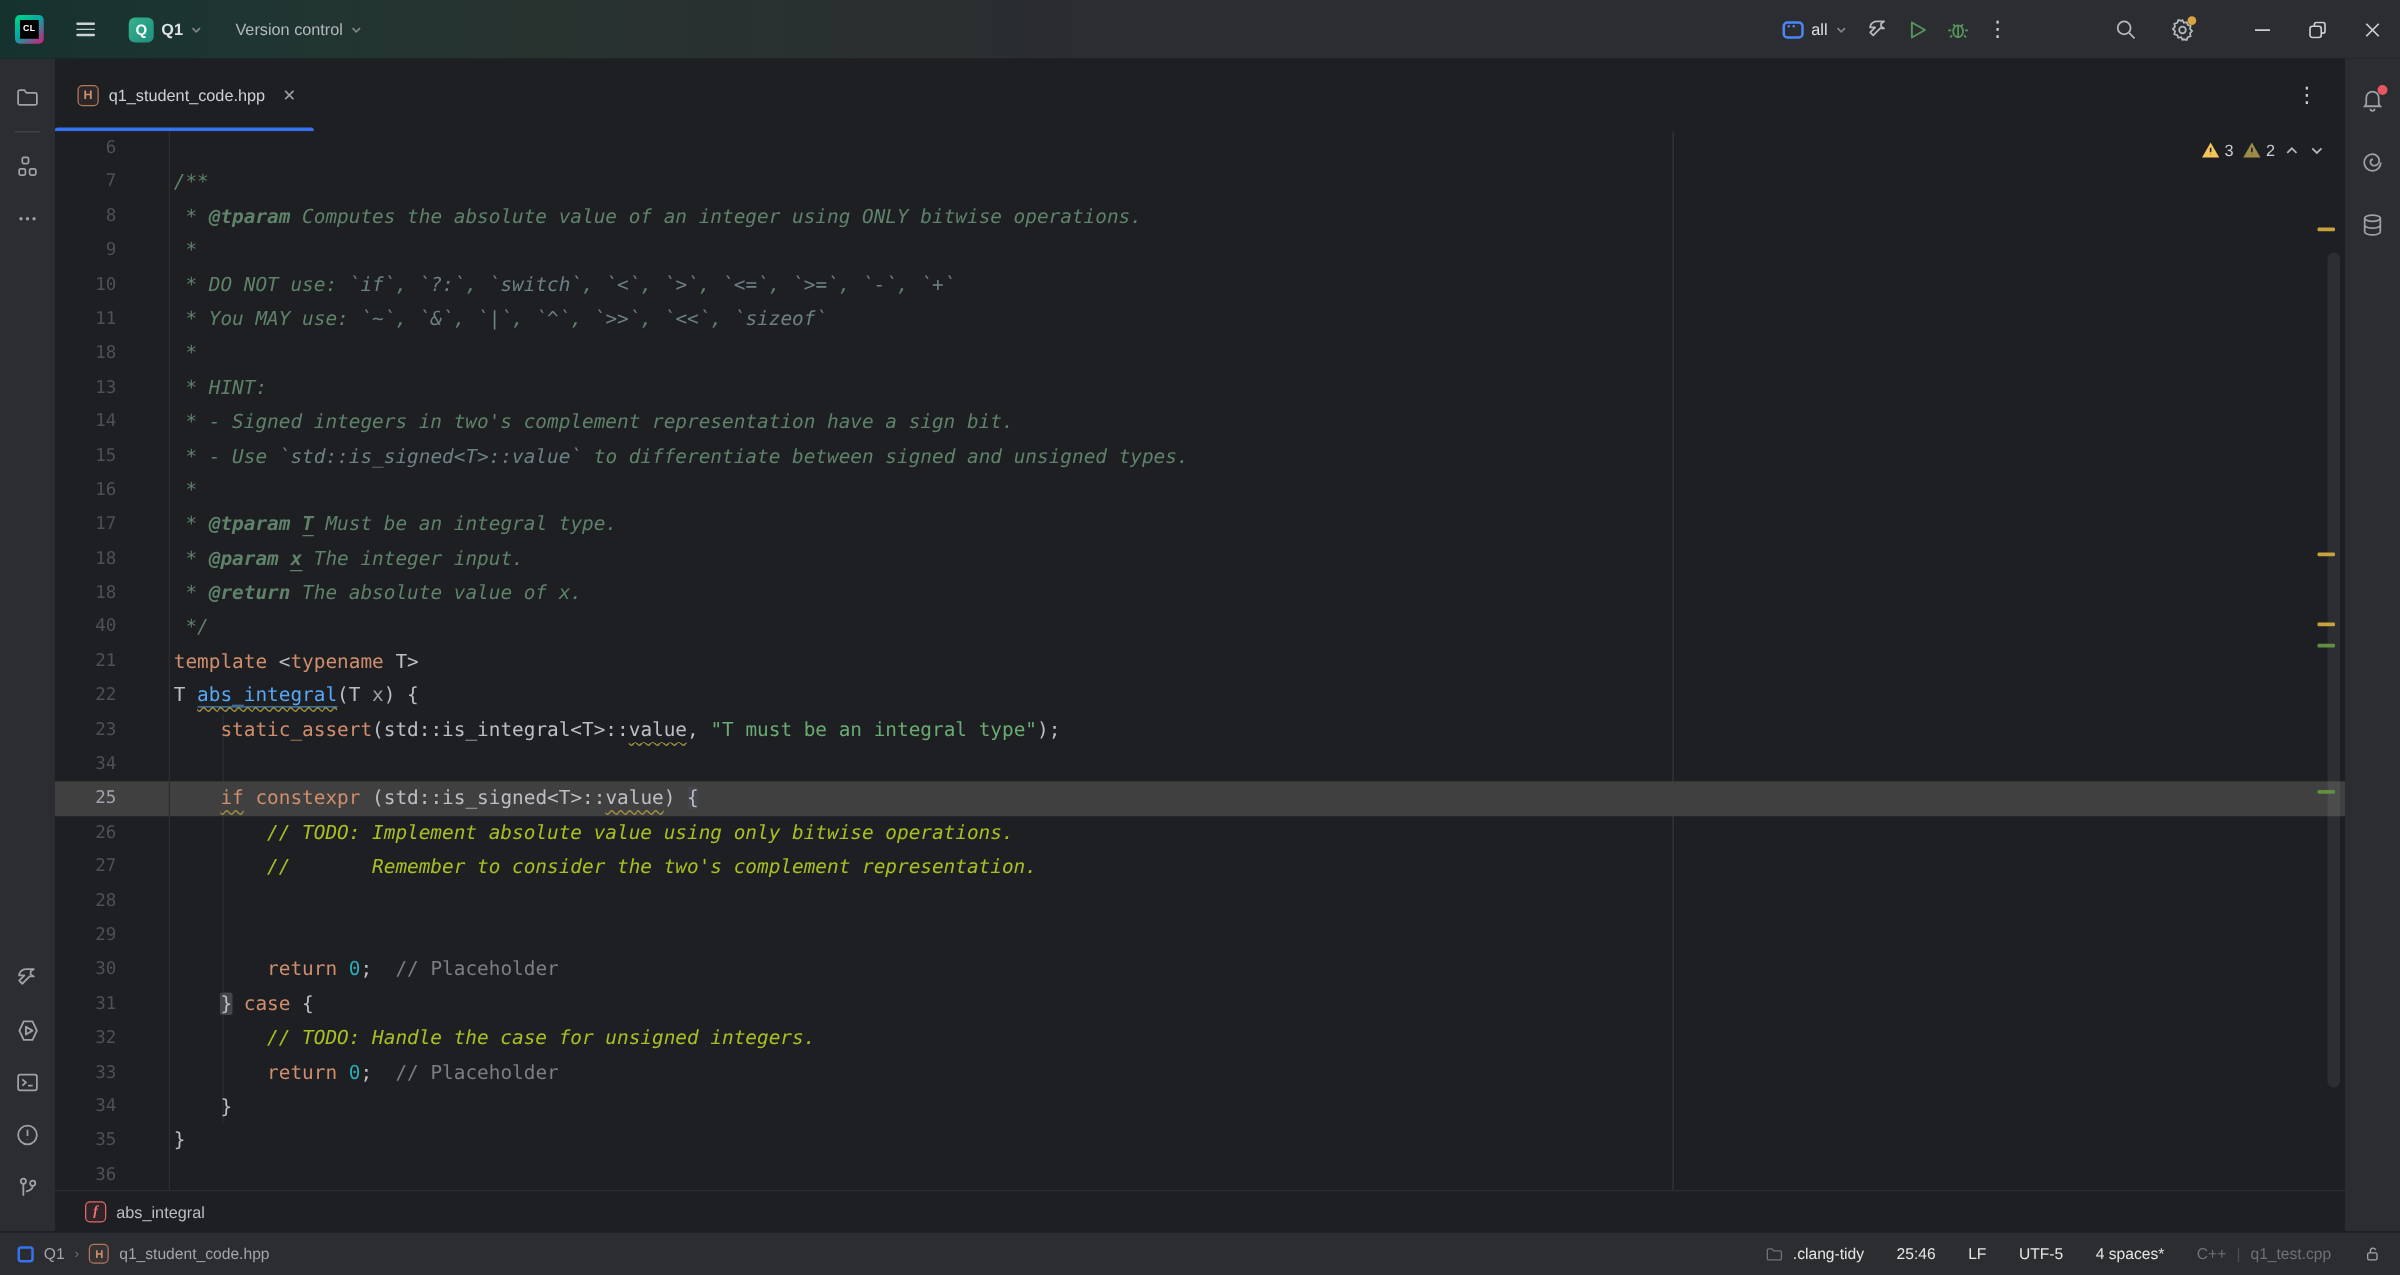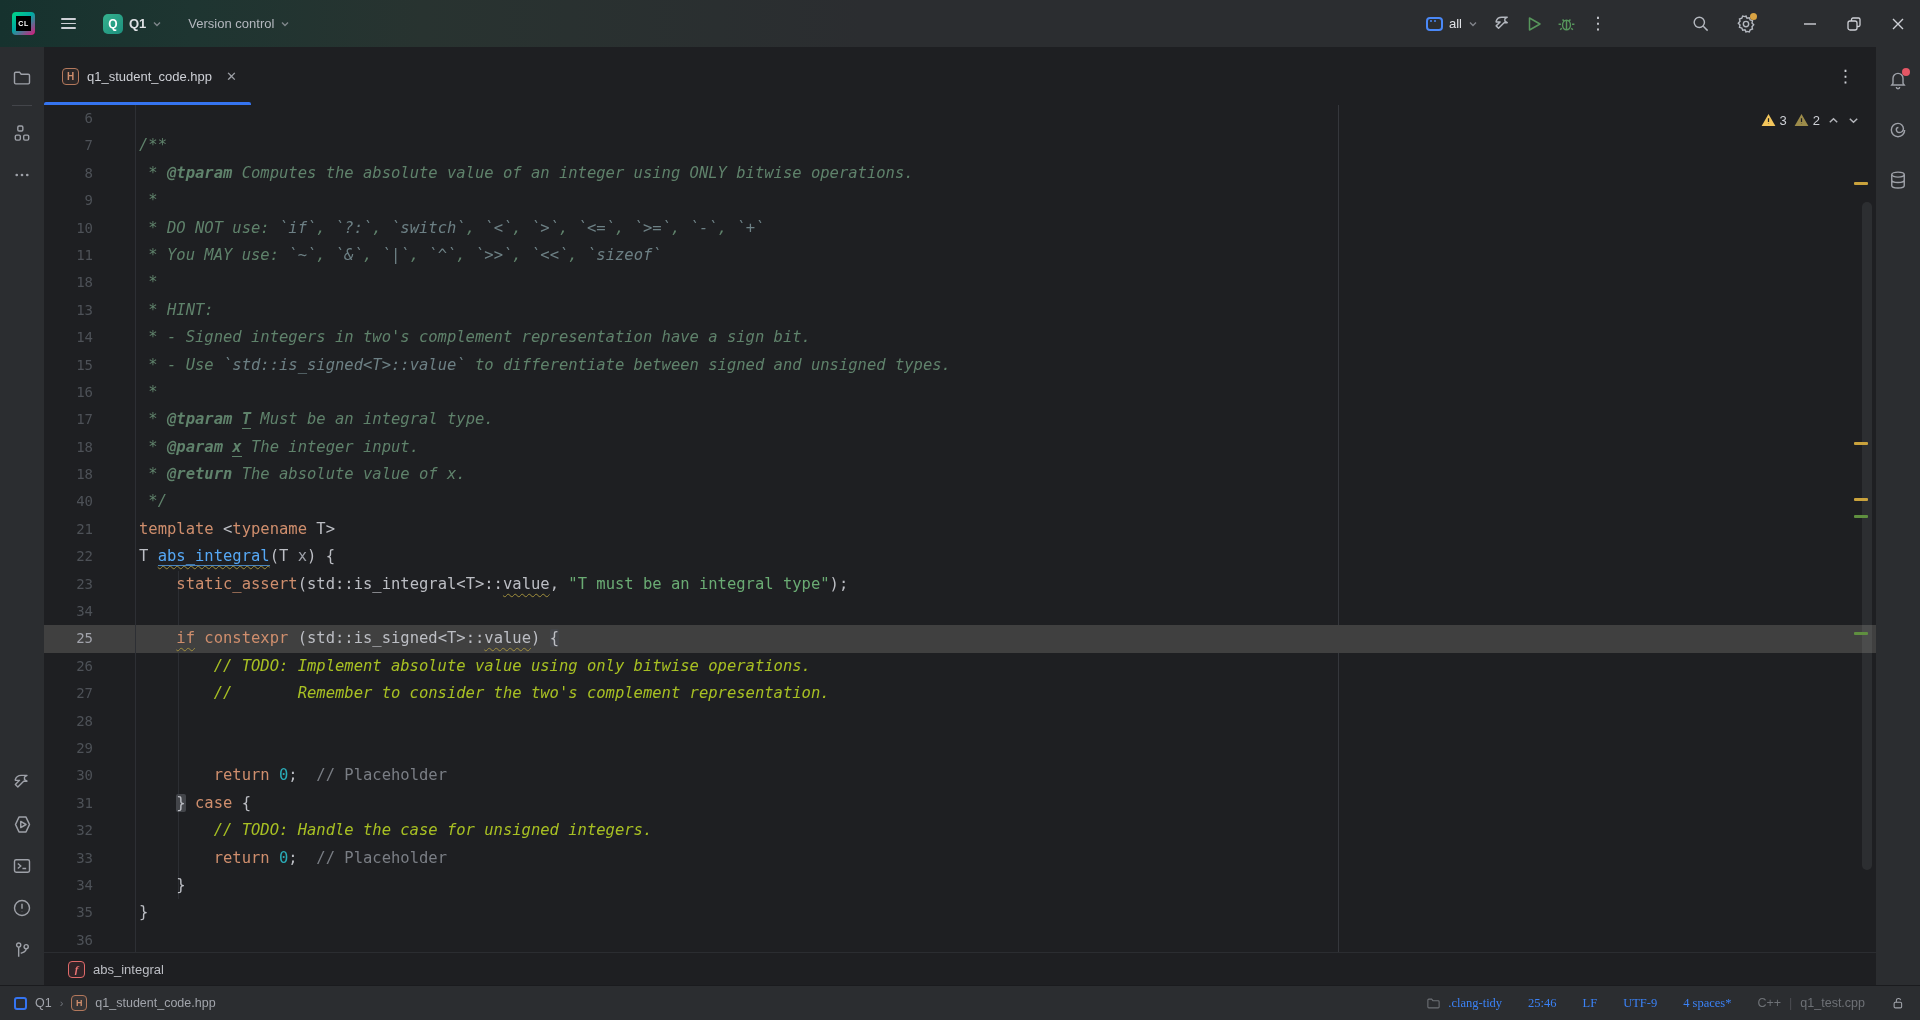--- a/index.html
+++ b/index.html
@@ -103,21 +103,21 @@
     display:flex; align-items:center; justify-content:center; background:rgba(229,87,101,.10); }
 
   
   .statusbar { height:35px; flex:0 0 35px; background:#2b2d30; border-top:1px solid #1a1b1e;
     display:flex; align-items:center; padding:0 14px 0 14px; font-size:12.5px; color:#a1a4ab; }
   .sb-left { display:flex; align-items:center; gap:8px; }
   .sb-cmake-icon { width:13px; height:13px; border:2px solid #3574f0; border-radius:3px; }
   .sb-sep { color:#6f737a; font-size:11px; }
   .sb-file-icon { width:16px; height:16px; font-size:9px; }
   .sb-right { margin-left:auto; display:flex; align-items:center; gap:26px; }
-  .sb-item { color:#3b82f6;font-family:Liberation Serif, serif; }
+  .sb-item { color:#e5e5e5; }
   .sb-dim { color:#6e7176; }
   .sb-pipe { color:#4b4d51; margin:0 8px; }
   svg { display:block; }
 </style>
 </head>
 <body>
 
 <div class="app">
 
   <div class="titlebar">
@@ -388,21 +388,21 @@
     </div>
     <div class="sb-right">
       <span style="display:flex;align-items:center;gap:7px;">
         <svg width="15" height="15" viewBox="0 0 24 24" fill="none" stroke="#6e7176" stroke-width="1.7">
             <path d="M3 6.5A1.5 1.5 0 0 1 4.5 5H9l2 2.5h8.5A1.5 1.5 0 0 1 21 9v8.5a1.5 1.5 0 0 1-1.5 1.5h-15A1.5 1.5 0 0 1 3 17.5z"></path>
           </svg>
         <span class="sb-item">.clang-tidy</span>
       </span>
       <span class="sb-item">25:46</span>
       <span class="sb-item">LF</span>
-      <span class="sb-item">UTF-9</span>
+      <span class="sb-item">UTF-5</span>
       <span class="sb-item">4 spaces*</span>
       <span style="display:flex;align-items:center;">
         <span class="sb-dim">C++</span>
         <span class="sb-pipe">|</span>
         <span class="sb-dim">q1_test.cpp</span>
       </span>
       <span>
         <svg width="15" height="15" viewBox="0 0 24 24" fill="none" stroke="#a1a4ab" stroke-width="1.7">
             <rect x="5" y="10" width="12" height="9" rx="2"></rect>
             <path d="M8.5 10V7.5A3.5 3.5 0 0 1 15.4 6.6"></path>

